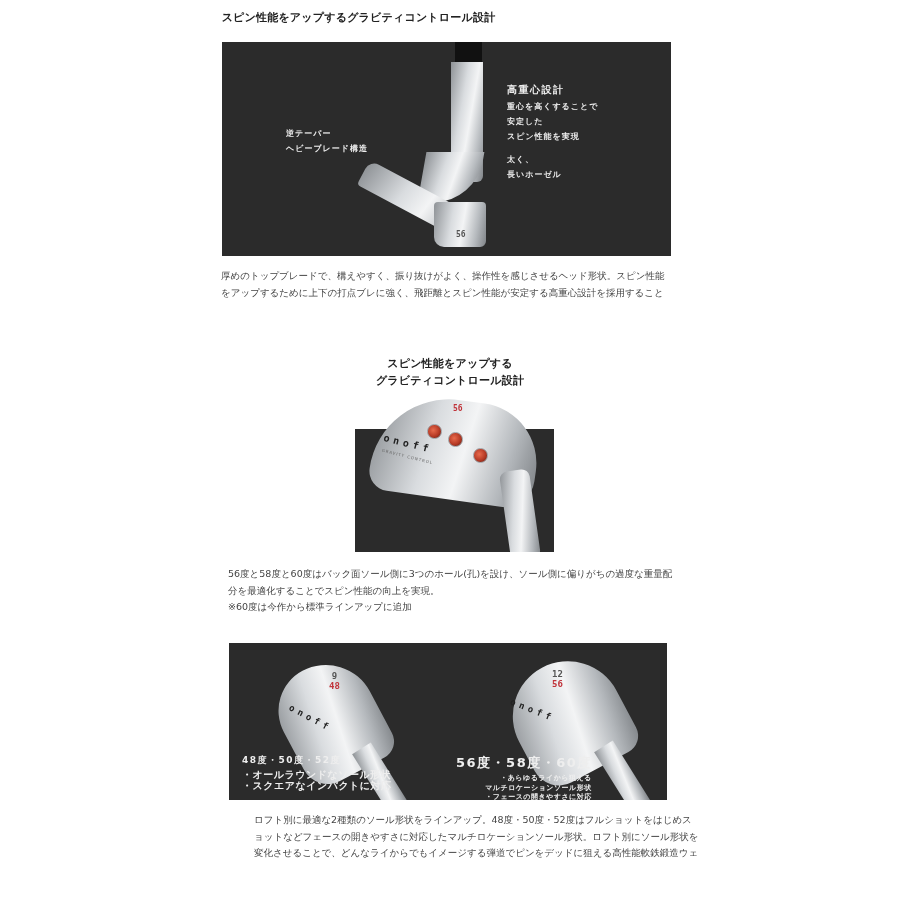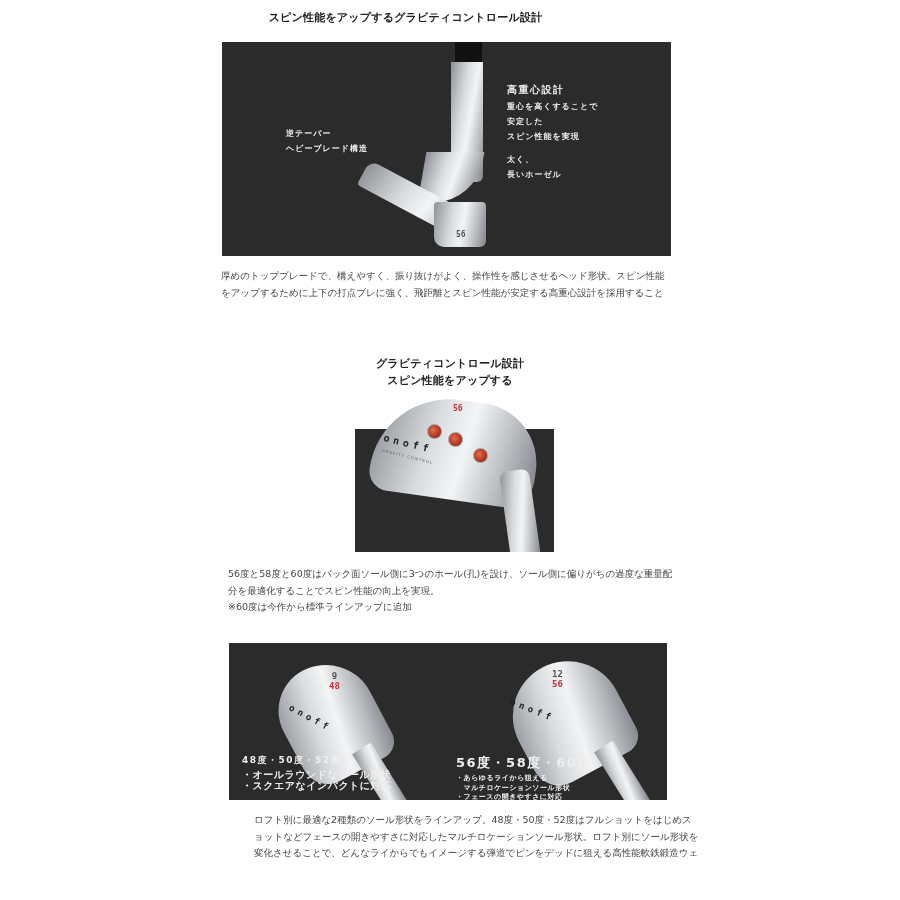--- a/index.html
+++ b/index.html
@@ -15,21 +15,21 @@
   .metal { background: linear-gradient(100deg, #8e9296 0%, #d9dcdf 35%, #f3f4f5 55%, #b5b9bd 80%, #7f8387 100%); }
   .hole { width: 13px; height: 13px; border-radius: 50%;
           background: radial-gradient(circle at 40% 40%, #e86a4c 0%, #b63a25 55%, #5a1b12 100%);
           border: 1.5px solid #9c9fa3; }
   .logo { font-family: "DejaVu Sans Mono", monospace; font-weight: bold; color: #222; letter-spacing: 4px; }
   .loft { color: #c0333a; font-weight: bold; font-family: "DejaVu Sans Mono", monospace; }
 </style>
 </head>
 <body>
 
-<div class="abs heading" style="left:0; width:717px; top:10px;margin-left:47px;">スピン性能をアップするグラビティコントロール設計</div>
+<div class="abs heading" style="left:0; width:717px; top:10px;">スピン性能をアップするグラビティコントロール設計</div>
 
 <div class="abs panel" style="left:222px; top:42px; width:449px; height:214px;">
 
   <div class="abs" style="left:455px; top:0; width:0;"></div>
   <div class="abs" style="left:233px; top:0; width:27px; height:20px; background:#111;"></div>
 
   <div class="abs metal" style="left:229px; top:20px; width:32px; height:120px; border-radius:0 0 6px 6px;"></div>
 
   <div class="abs metal" style="left:200px; top:110px; width:58px; height:50px; border-radius:0 0 40px 0; transform:skewX(-10deg);"></div>
 
@@ -53,22 +53,22 @@
     <div>長いホーゼル</div>
   </div>
 </div>
 
 <div class="abs para" style="left:221px; top:268px; width:470px;">
   <div>厚めのトップブレードで、構えやすく、振り抜けがよく、操作性を感じさせるヘッド形状。スピン性能</div>
   <div>をアップするために上下の打点ブレに強く、飛距離とスピン性能が安定する高重心設計を採用すること</div>
 </div>
 
 <div class="abs heading" style="left:0; width:900px; top:355px; line-height:17px;">
+  <div>スピン性能をアップする</div>
   <div>グラビティコントロール設計</div>
-  <div>スピン性能をアップする</div>
 </div>
 
 <div class="abs" style="left:355px; top:390px; width:199px; height:162px; overflow:hidden;">
   <div class="abs panel" style="left:0; top:39px; width:199px; height:123px;"></div>
 
   <div class="abs metal" style="left:18px; top:10px; width:165px; height:100px; border-radius:80px 60px 30px 20px; transform:rotate(8deg);"></div>
   <div class="abs metal" style="left:150px; top:80px; width:30px; height:90px; border-radius:8px; transform:rotate(-8deg);"></div>
   <div class="abs hole" style="left:72px; top:34px;"></div>
   <div class="abs hole" style="left:93px; top:42px;"></div>
   <div class="abs hole" style="left:118px; top:58px;"></div>
@@ -106,21 +106,21 @@
   <div class="abs metal" style="left:285px; top:18px; width:110px; height:115px; border-radius:60px 60px 20px 30px; transform:rotate(-28deg);"></div>
   <div class="abs metal" style="left:382px; top:98px; width:22px; height:70px; transform:rotate(-32deg);"></div>
   <div class="abs loft" style="left:323px; top:26px; font-size:9px; line-height:10px; text-align:right;">
     <div style="color:#555;">12</div>
     <div>56</div>
   </div>
   <div class="abs logo" style="left:280px; top:62px; font-size:9px; transform:rotate(22deg);">onoff</div>
 
   <div class="abs wt" style="left:227px; top:111px;">
     <div class="ann-title" style="font-size:13px;">56度・58度・60度</div>
-    <div class="ann" style="font-size:7px; line-height:9.5px; letter-spacing:0.5px;">
+    <div class="ann" style="font-size:7px; line-height:9.5px; letter-spacing:0.5px;text-align:right;">
       <div>・あらゆるライから狙える</div>
       <div>　マルチロケーションソール形状</div>
       <div>・フェースの開きやすさに対応</div>
     </div>
   </div>
 </div>
 
 <div class="abs para" style="left:228px; top:812px; width:470px;margin-left:26px;">
   <div>ロフト別に最適な2種類のソール形状をラインアップ。48度・50度・52度はフルショットをはじめス</div>
   <div>ョットなどフェースの開きやすさに対応したマルチロケーションソール形状。ロフト別にソール形状を</div>

